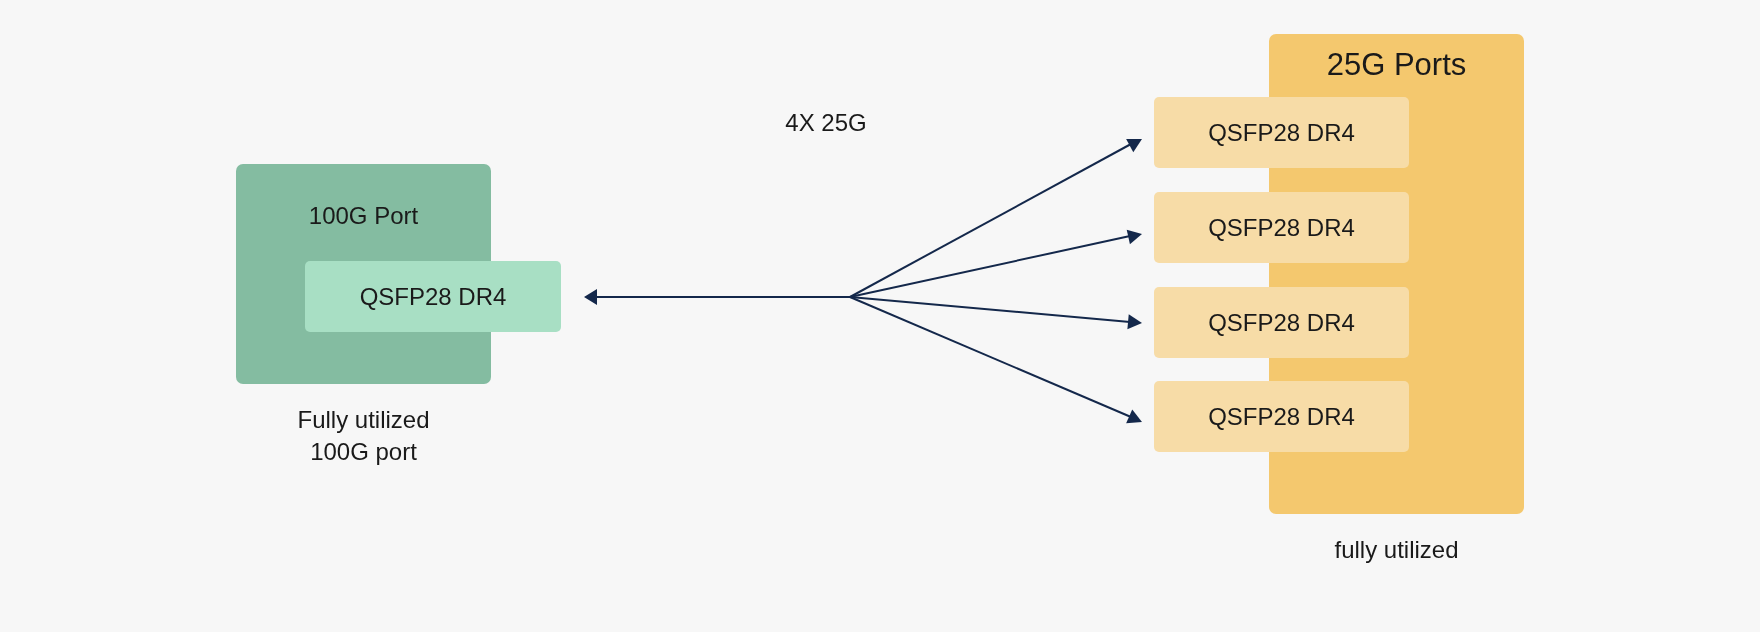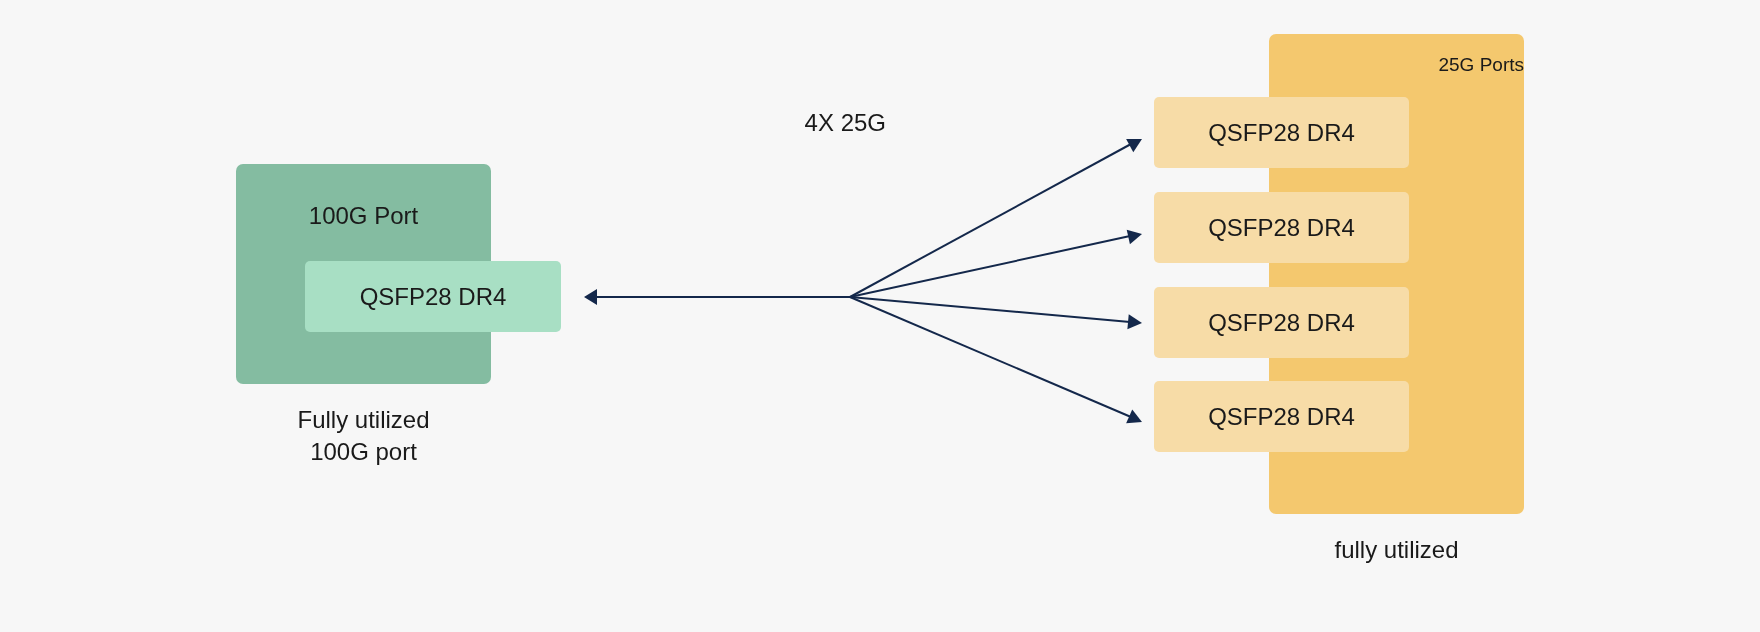--- a/index.html
+++ b/index.html
@@ -11,26 +11,26 @@
     }
     .abs { position: absolute; }
     .box { position: absolute; border-radius: 7px; }
     .green-outer { left: 236px; top: 164px; width: 255px; height: 220px; background: #84bca1; }
     .green-module { left: 305px; top: 261px; width: 256px; height: 71px; background: #a8dfc4; border-radius: 5px;
       display: flex; align-items: center; justify-content: center; font-size: 24px; }
     .green-title { left: 236px; top: 200px; width: 255px; text-align: center; font-size: 24px; line-height: 32px; }
     .green-caption { left: 236px; top: 404px; width: 255px; text-align: center; font-size: 24px; line-height: 32px; }
 
     .orange-outer { left: 1269px; top: 34px; width: 255px; height: 480px; background: #f4c86e; }
-    .orange-title { left: 1269px; top: 49px; width: 255px; text-align: right; font-size: 19px; line-height: 32px; }
+    .orange-title { left: 1269px; top: 49px; width: 255px; text-align: center; font-size: 31px; line-height: 32px; }
     .orange-module { position: absolute; left: 1154px; width: 255px; height: 71px; background: #f7dca7; border-radius: 5px;
       display: flex; align-items: center; justify-content: center; font-size: 24px; }
     .orange-caption { left: 1269px; top: 534px; width: 255px; text-align: center; font-size: 24px; line-height: 32px; }
 
-    .link-label { left: 766px; top: 107px; width: 120px; text-align: right; font-size: 24px; line-height: 32px; }
+    .link-label { left: 766px; top: 107px; width: 120px; text-align: center; font-size: 24px; line-height: 32px; }
     svg.arrows { position: absolute; left: 0; top: 0; }
   </style>
 </head>
 <body>
 
 <div class="box green-outer"></div>
 <div class="abs green-title">100G Port</div>
 <div class="box green-module">
   <span>QSFP28 DR4</span>
 </div>

